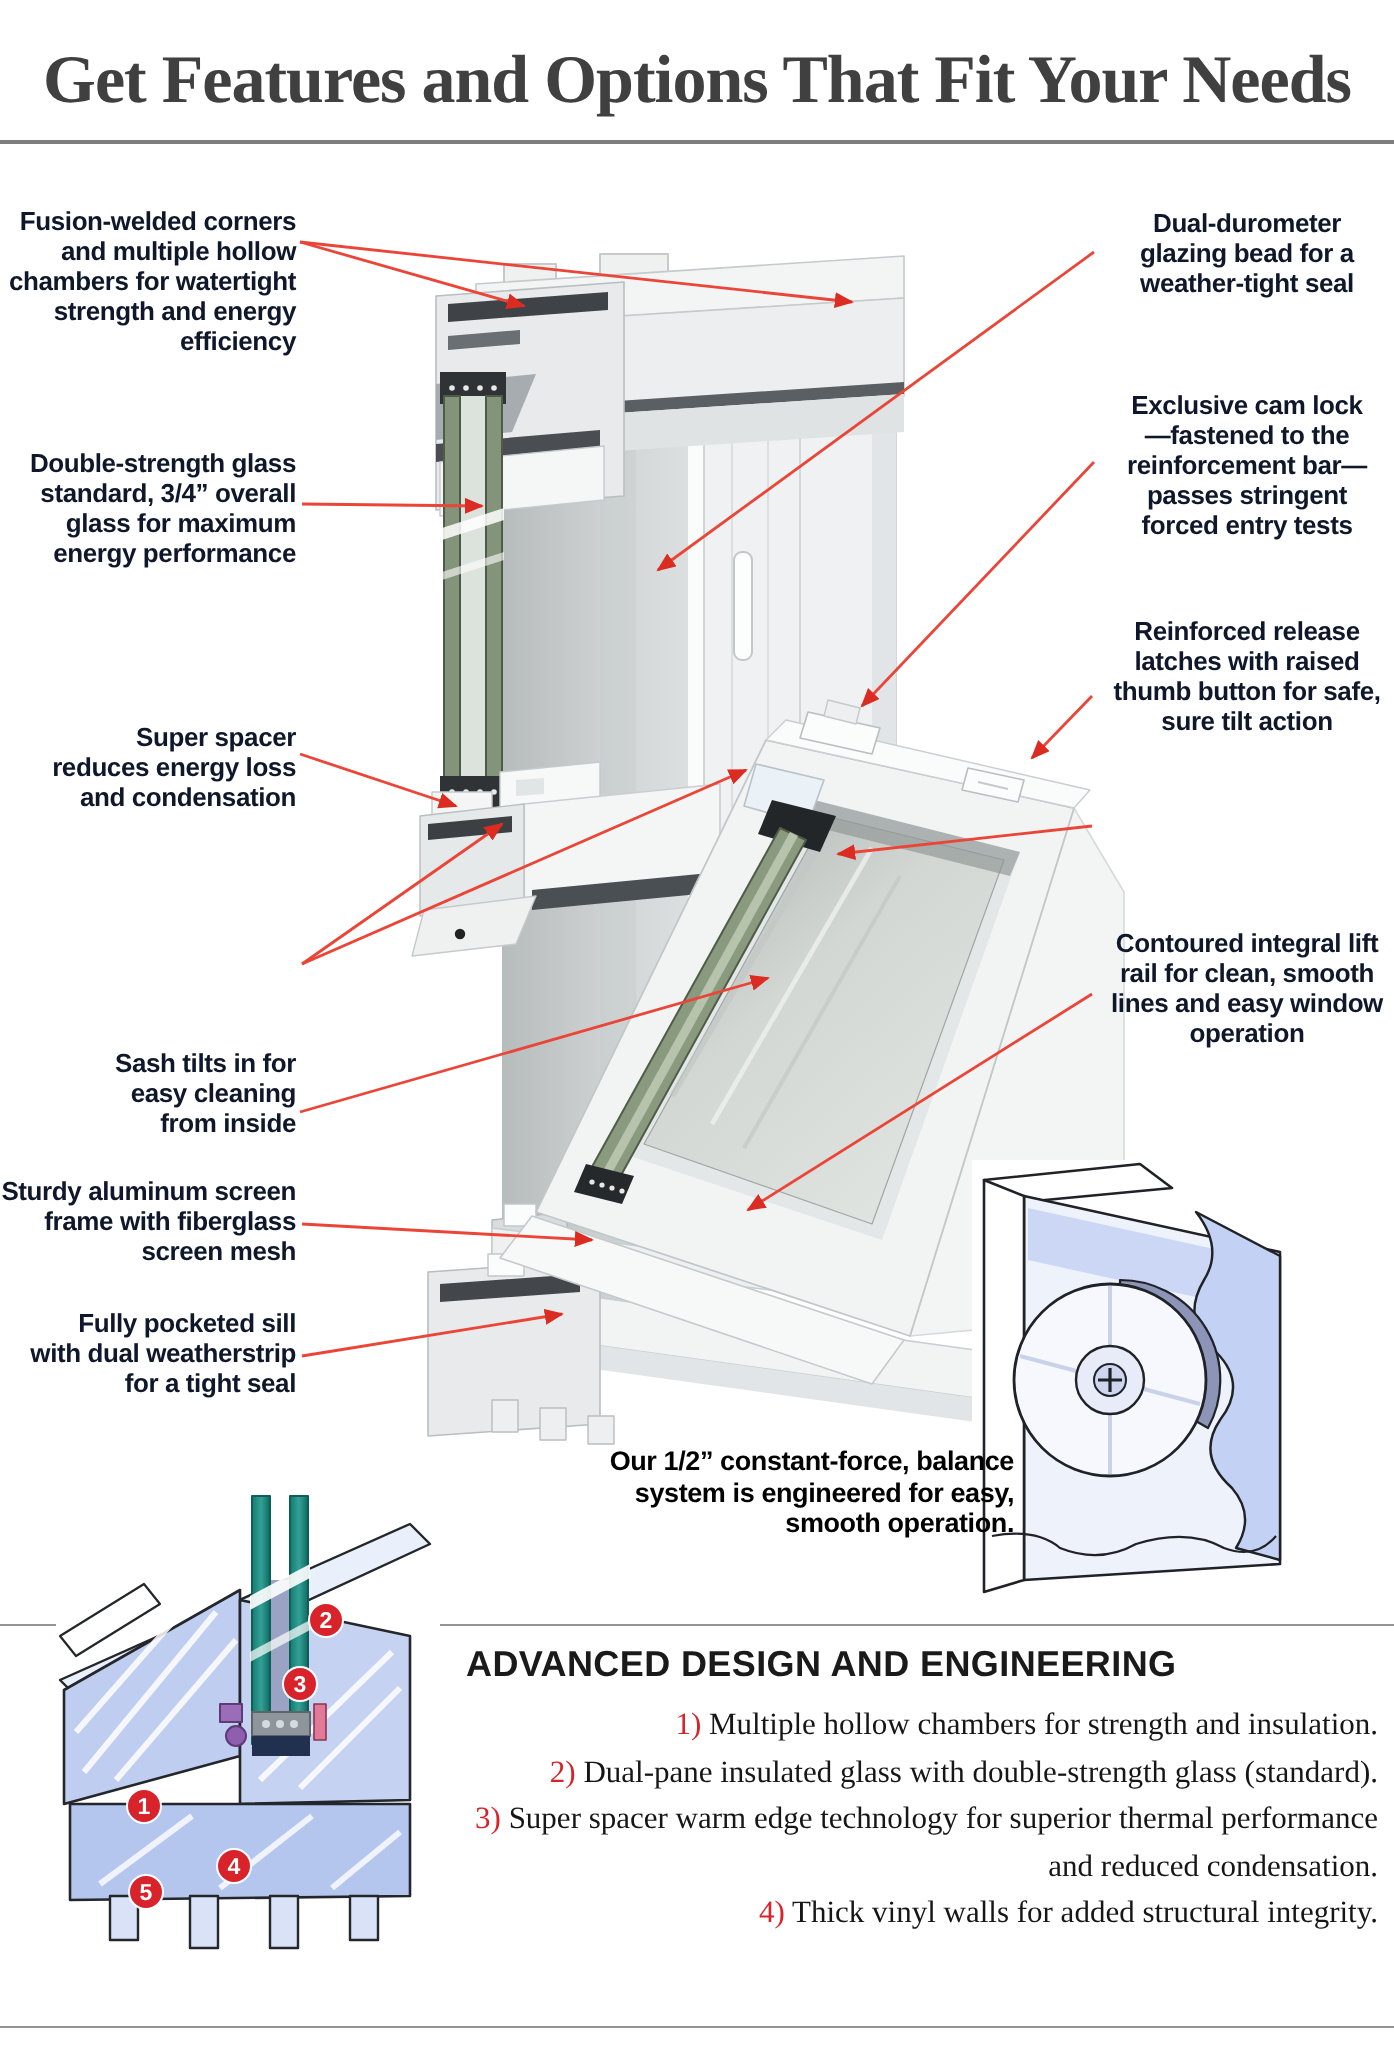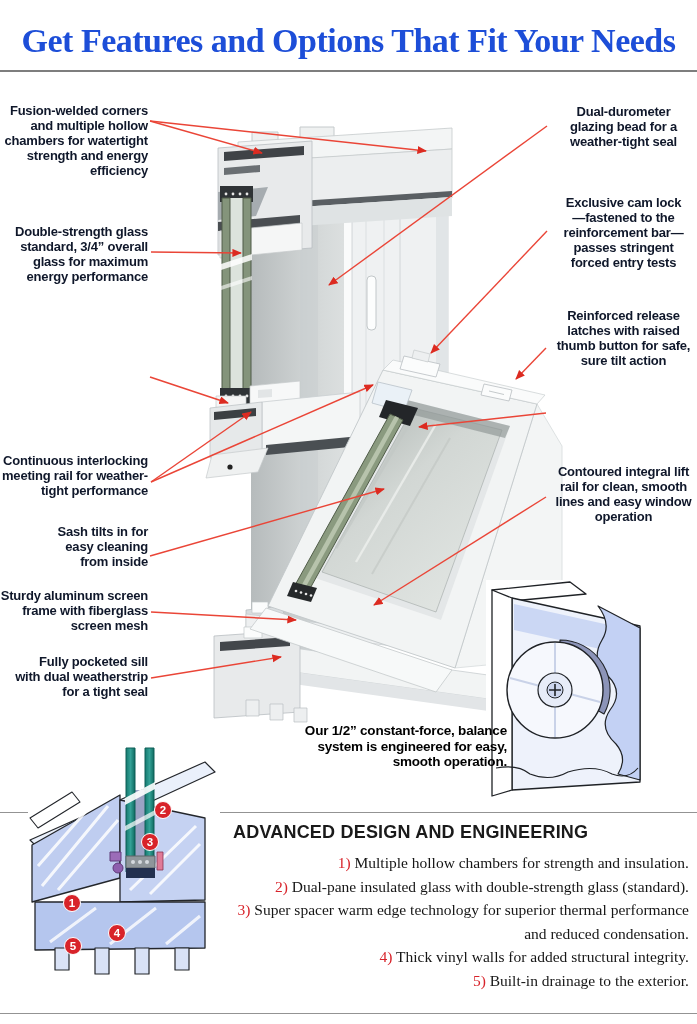--- a/index.html
+++ b/index.html
@@ -26,21 +26,21 @@
 </style>
 </head>
 <body>
 
 <div class="page">
 
   <div class="hr" style="top:70px"></div>
   <div class="hr thin" style="top:812px"></div>
   <div class="hr thin" style="top:1013px"></div>
 
-  <div class="title" style="color:#1d4ed8">Get Features and Options That Fit Your Needs</div>
+  <div class="title" style="color:#404040">Get Features and Options That Fit Your Needs</div>
 
   <svg class="art" width="697" height="1024" viewBox="0 0 697 1024">
     <defs>
       <marker id="ah" markerWidth="11" markerHeight="9" refX="8.6" refY="4" orient="auto" markerUnits="userSpaceOnUse">
         <path d="M0,0 L9.6,4 L0,8 Z" fill="#DC2B21"></path>
       </marker>
       <linearGradient id="paneGrad" x1="0" y1="0" x2="1" y2="0">
         <stop offset="0" stop-color="#B6BBBC"></stop>
           <stop offset="0.55" stop-color="#D4D8D8"></stop>
           <stop offset="1" stop-color="#E4E7E7"></stop>
@@ -258,23 +258,23 @@
 
   <div class="co co-l" style="top:103px">Fusion-welded corners
 and multiple hollow
 chambers for watertight
 strength and energy
 efficiency</div>
   <div class="co co-l" style="top:224px">Double-strength glass
 standard, 3/4” overall
 glass for maximum
 energy performance</div>
-  <div class="co co-l" style="top:453px">Continuous interlocking
-meeting rail for weather-
-tight performance</div>
+  <div class="co co-l" style="top:361px">Super spacer
+reduces energy loss
+and condensation</div>
   <div class="co co-l" style="top:524px">Sash tilts in for
 easy cleaning
 from inside</div>
   <div class="co co-l" style="top:588px">Sturdy aluminum screen
 frame with fiberglass
 screen mesh</div>
   <div class="co co-l" style="top:654px">Fully pocketed sill
 with dual weatherstrip
 for a tight seal</div>
 
@@ -299,17 +299,16 @@
 system is engineered for easy,
 smooth operation.</div>
 
   <div class="adv">
     <div class="adv-head">ADVANCED DESIGN AND ENGINEERING</div>
     <div class="adv-list">
       <div class="adv-item"><span class="adv-num">1)</span> <span>Multiple hollow chambers for strength and insulation.</span></div>
       <div class="adv-item"><span class="adv-num">2)</span> <span>Dual-pane insulated glass with double-strength glass (standard).</span></div>
       <div class="adv-item"><span class="adv-num">3)</span> <span>Super spacer warm edge technology for superior thermal performance and reduced condensation.</span></div>
       <div class="adv-item"><span class="adv-num">4)</span> <span>Thick vinyl walls for added structural integrity.</span></div>
-      <div class="adv-item"><span class="adv-num">5)</span> <span>Built-in drainage to the exterior.</span></div>
     </div>
   </div>
 
 </div>
 
 </body></html>

